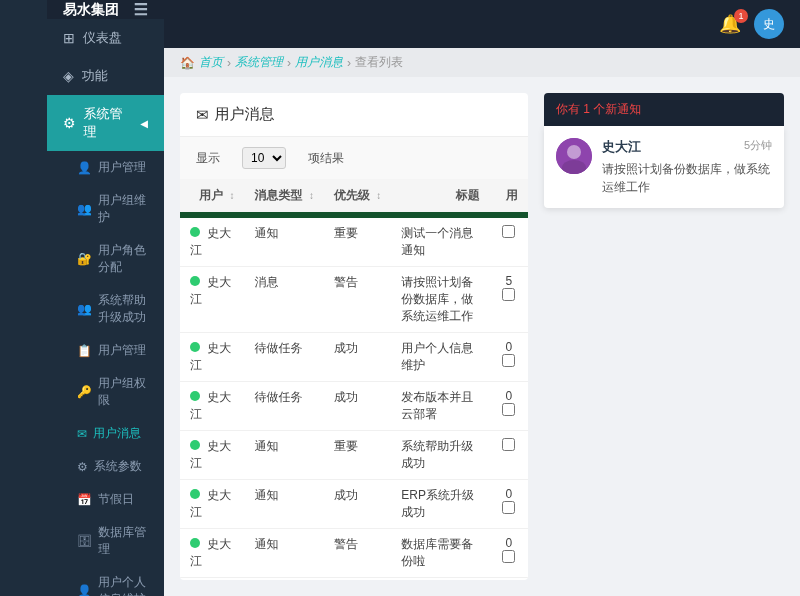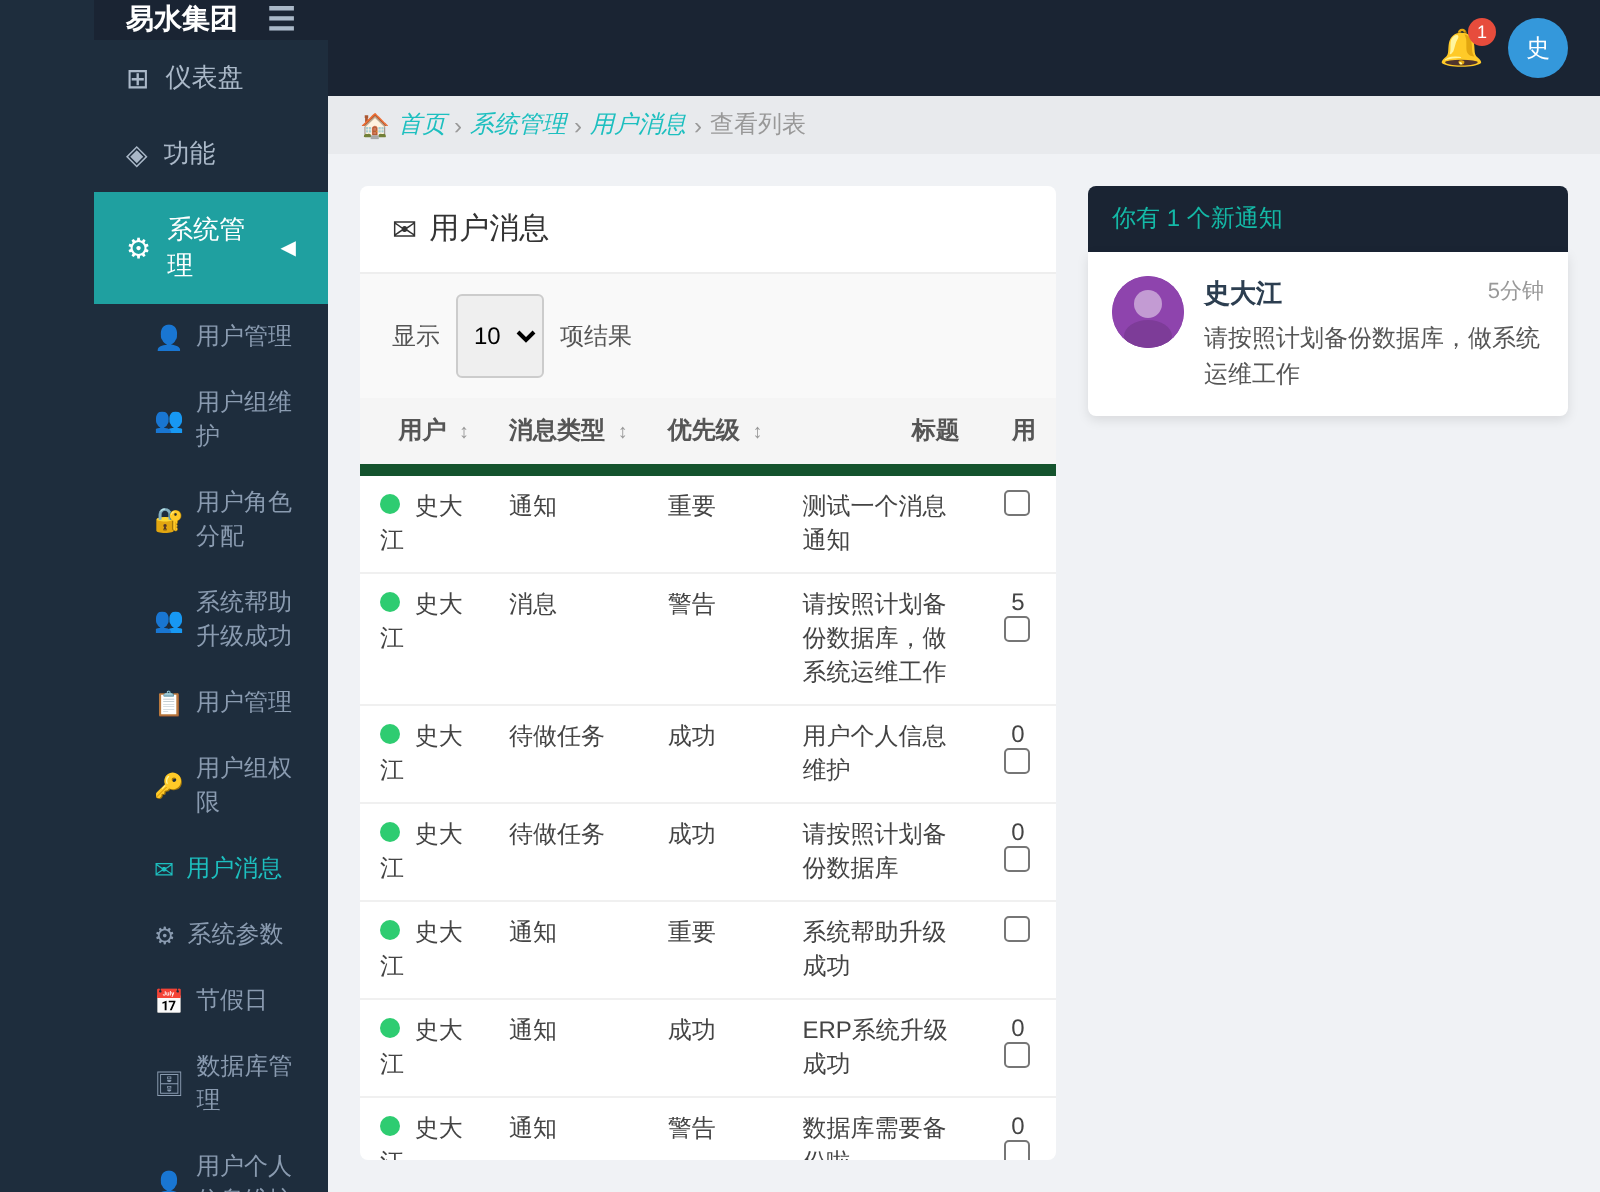--- a/index.html
+++ b/index.html
@@ -169,29 +169,29 @@
       border-bottom: 1px solid #eee;
       display: flex;
       align-items: center;
       gap: 6px;
     }
 
     .table-controls {
       padding: 10px 16px;
       display: flex;
       align-items: center;
-      gap: 8px;
+      gap: 22px;
       font-size: 12px;
       color: #555;
       background: #f9f9f9;
     }
     .table-controls select {
       border: 1px solid #ccc;
       border-radius: 3px;
-      padding: 12px 4px;
+      padding: 2px 4px;
       font-size: 12px;
     }
 
     .data-table {
       width: 100%;
       border-collapse: collapse;
       font-size: 12px;
     }
     .data-table th {
       background: #f5f5f5;
@@ -221,21 +221,21 @@
     .status-dot.green { background: #2ecc71; }
 
     
     .right-panel {
       width: 240px;
       flex-shrink: 0;
     }
 
     .notification-header {
       background: #1a2433;
-      color: #14b8a6;
+      color: #ef4444;
       padding: 8px 12px;
       font-size: 12px;
       border-radius: 4px 4px 0 0;
     }
 
     .notification-card {
       background: #fff;
       border-radius: 0 0 4px 4px;
       padding: 12px;
       box-shadow: 0 2px 6px rgba(0,0,0,0.1);
@@ -449,21 +449,21 @@
         <input type="checkbox" style="">
       </td>
     </tr>
             <tr>
       <td class="user-cell">
         <span class="status-dot green"></span>
         史大江
       </td>
       <td>待做任务</td>
       <td>成功</td>
-      <td class="title-cell">请按照计划备份数据库</td>
+      <td class="title-cell">发布版本并且云部署</td>
       <td class="checkbox-cell">
         <span>0</span>
         <input type="checkbox" style="">
       </td>
     </tr>
             <tr>
       <td class="user-cell">
         <span class="status-dot green"></span>
         史大江
       </td>

